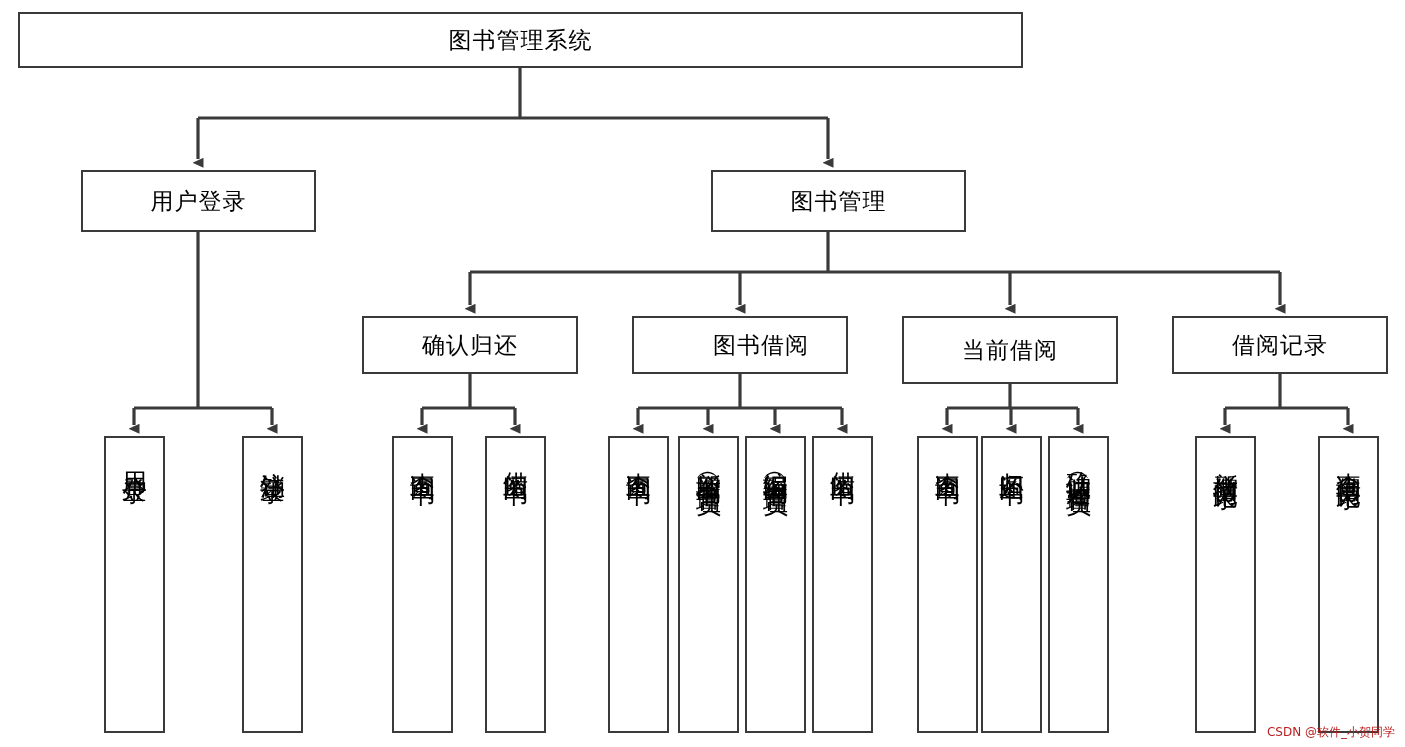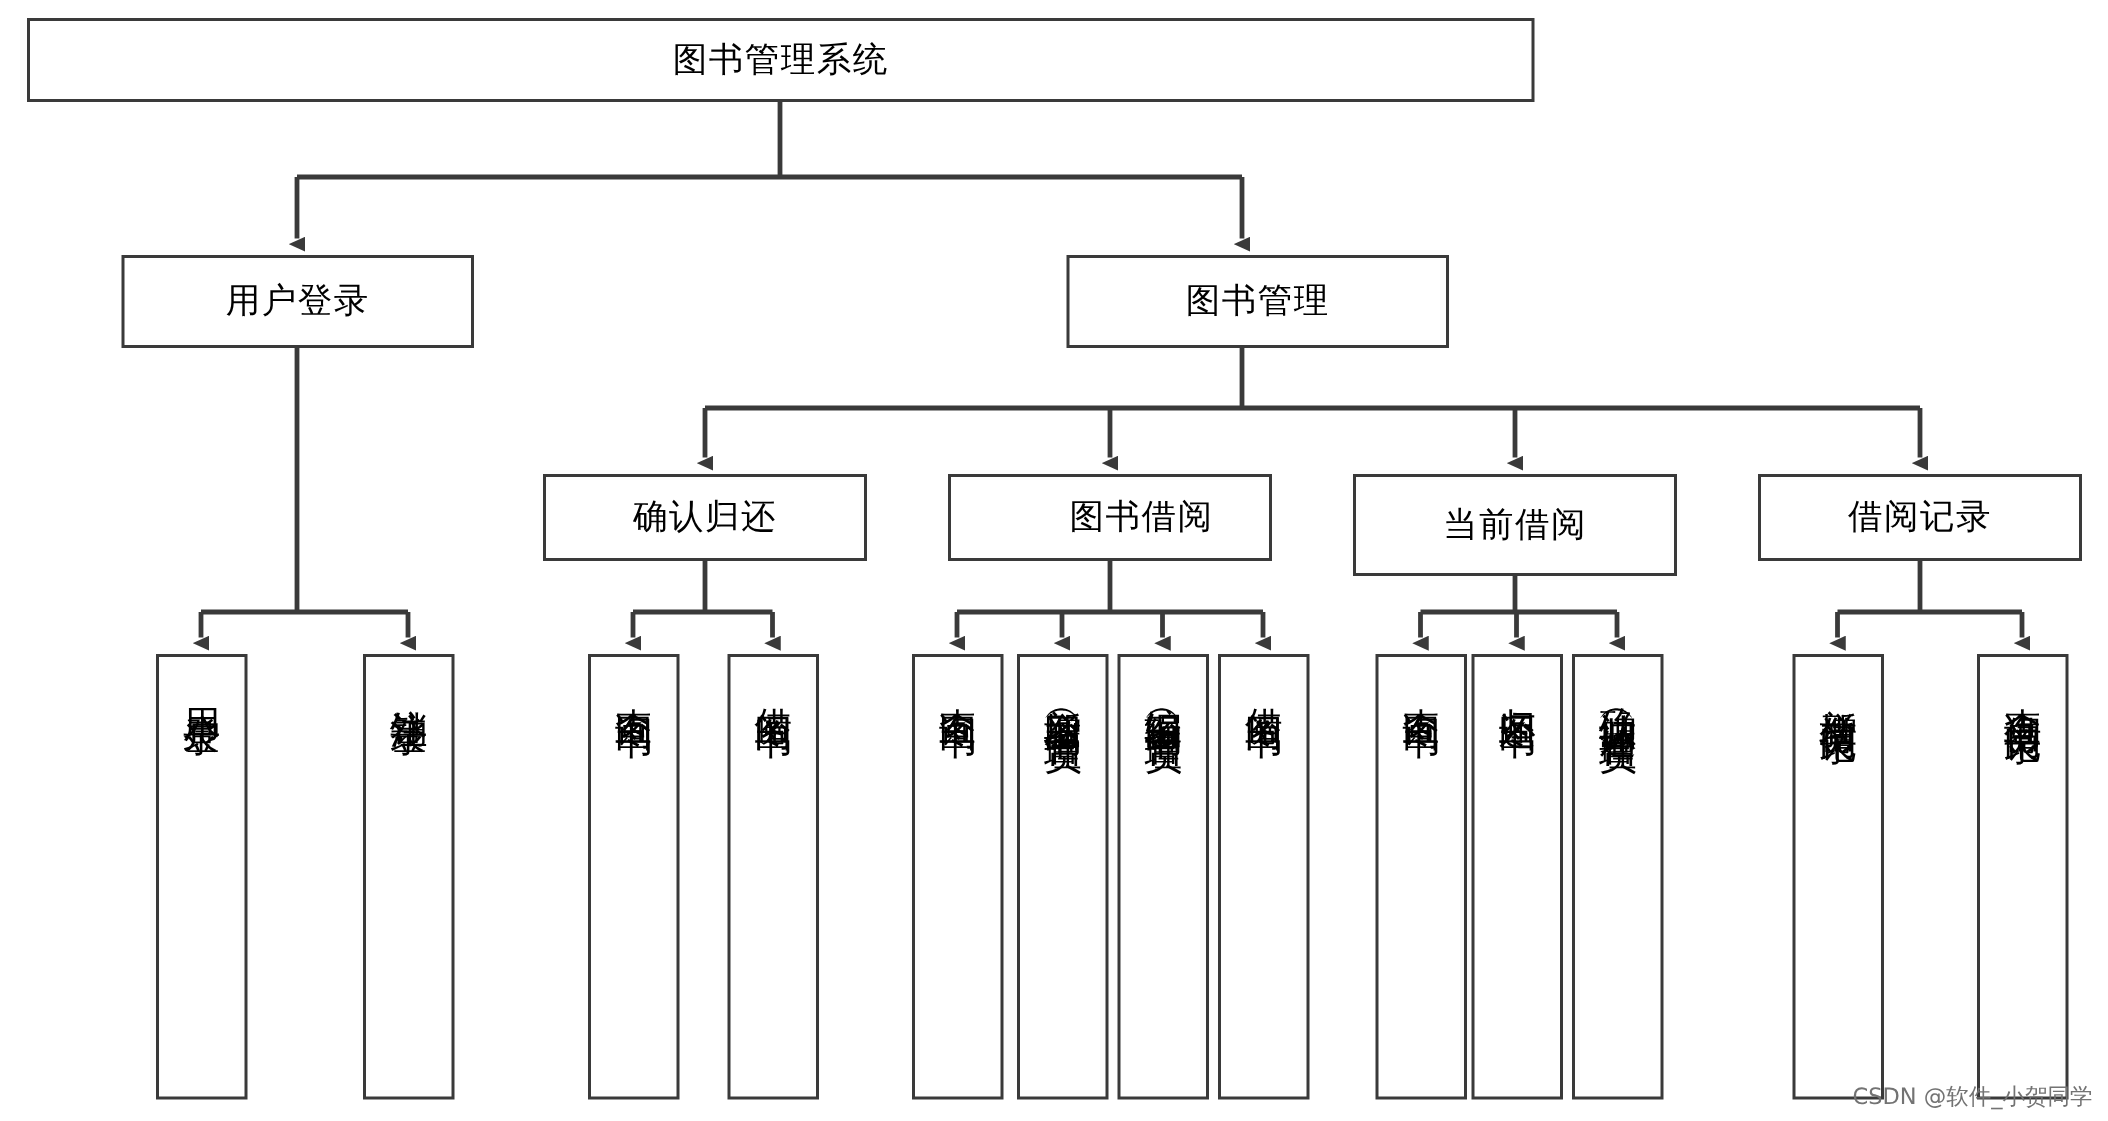--- a/index.html
+++ b/index.html
@@ -52,22 +52,22 @@
     writing-mode: vertical-rl;
     text-orientation: upright;
     font-size: 25px;
     letter-spacing: 3px;
     line-height: 1;
   }
   #watermark {
     position: absolute;
     right: 10px;
     bottom: 6px;
-    font-size: 15px;
-    color: #737373;
+    font-size: 12px;
+    color: #b91c1c;
     white-space: nowrap;
     pointer-events: none;
   }
 </style>
 </head>
 <body>
 
 <div id="canvas">
 
   <svg id="edges" viewBox="0 0 1405 747" xmlns="http://www.w3.org/2000/svg">

